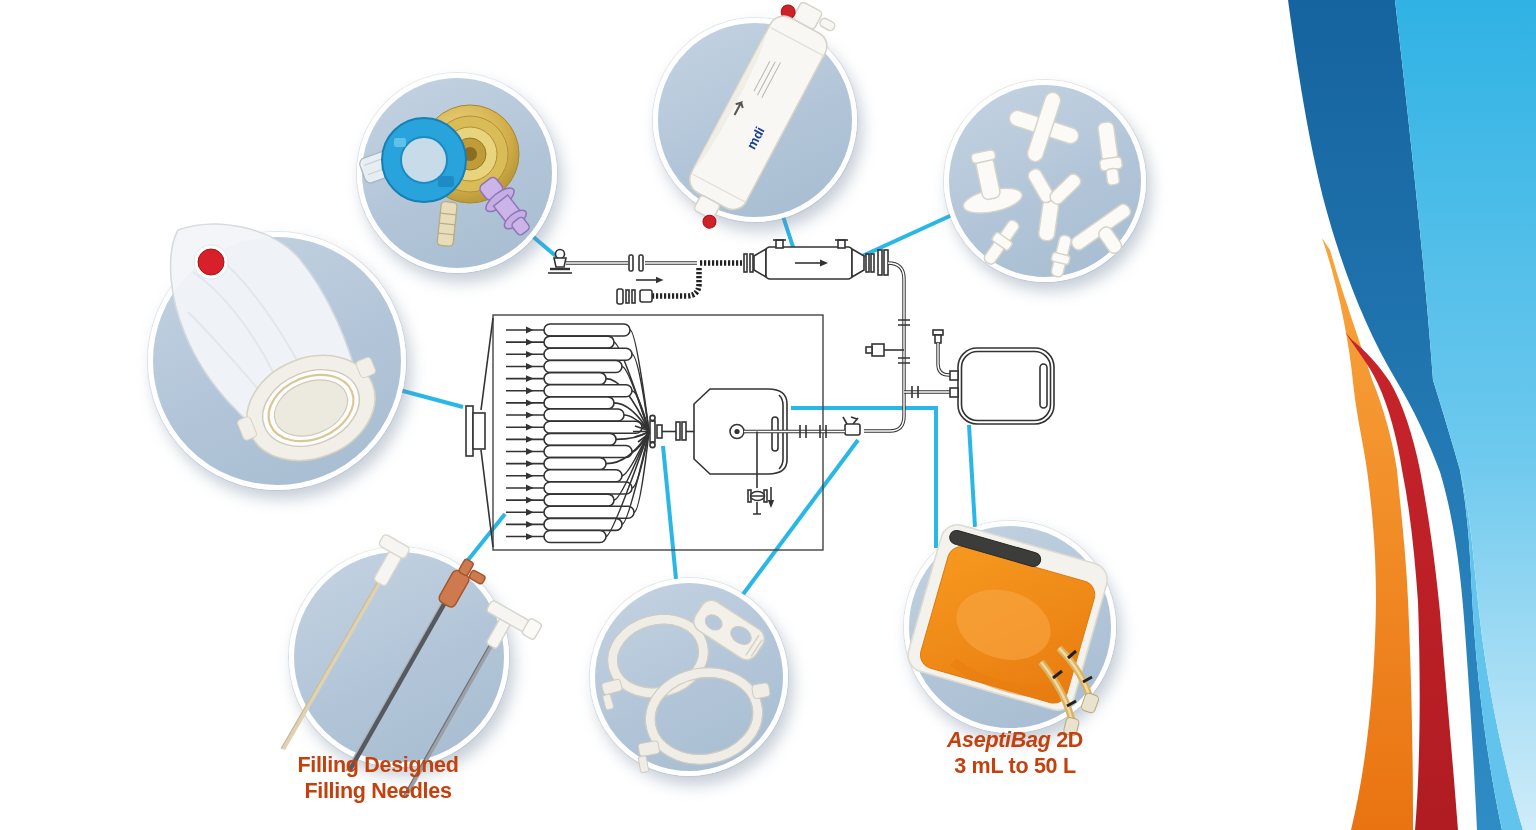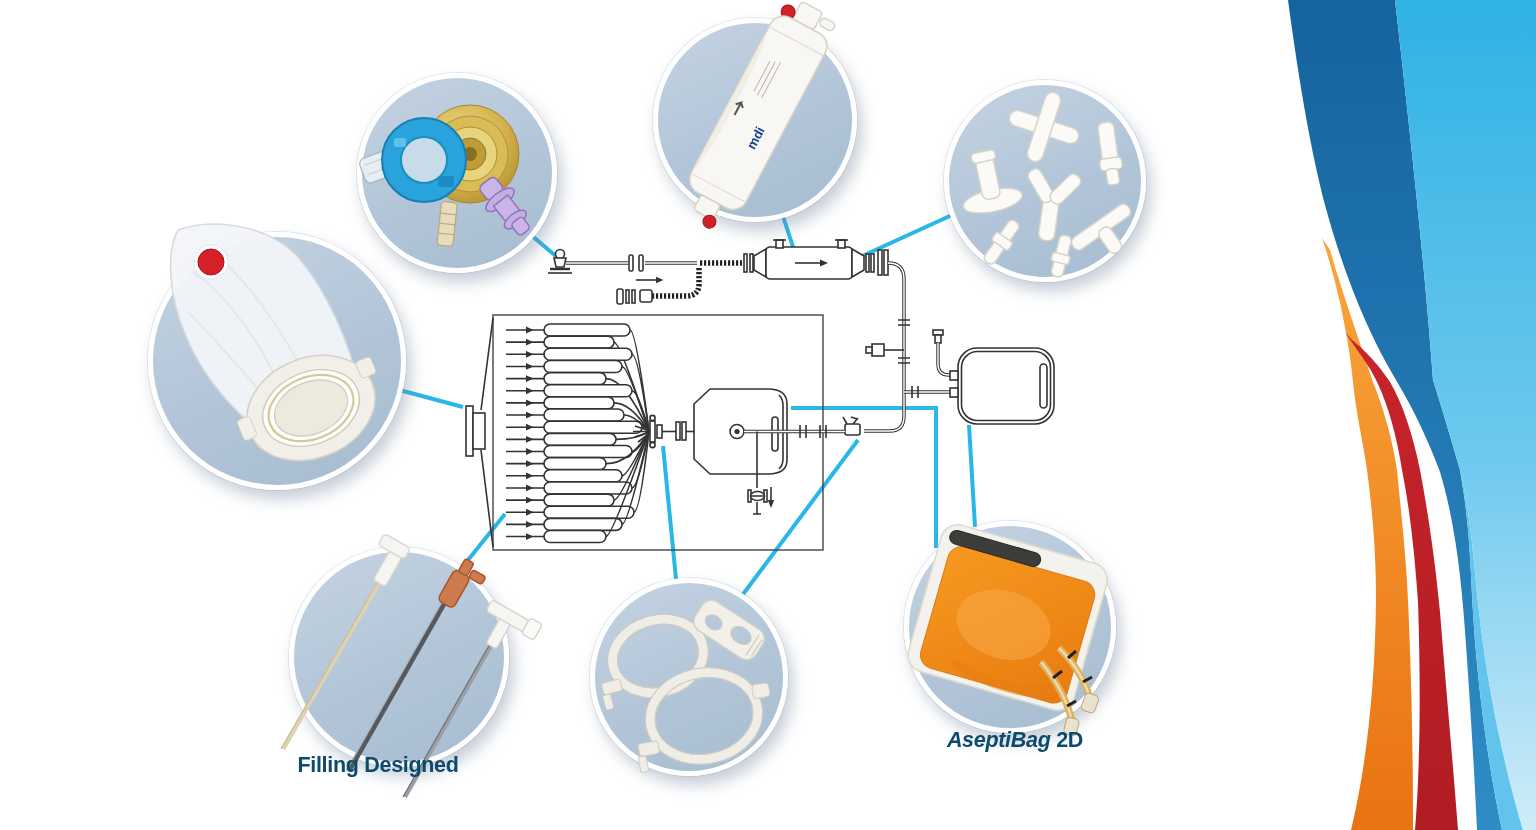--- a/index.html
+++ b/index.html
@@ -12,21 +12,21 @@
           z-index:2;}
   .bubble>svg{position:absolute;overflow:visible;}
   .ln{stroke:#333;stroke-width:1.6;fill:none;}
   .ln2{stroke:#333;stroke-width:2.4;fill:none;}
   .fillw{fill:#fff;stroke:#333;stroke-width:1.6;}
   .tube-o{stroke:#333;stroke-width:3.4;fill:none;}
   .tube-i{stroke:#fff;stroke-width:1.4;fill:none;}
   .braid{stroke:#222;stroke-width:5.5;fill:none;stroke-dasharray:2.2 1.8;}
   .cy{stroke:#29b7e8;stroke-width:4;fill:none;}
   .dark{fill:#333;}
-  .cap{position:absolute;z-index:3;text-align:center;color:#0c4a6e;
+  .cap{position:absolute;z-index:3;text-align:center;color:#c2410c;
        font-weight:bold;font-size:21.5px;line-height:1.22;letter-spacing:-0.3px;}
   .cap .it{font-style:italic;}
   .fit{fill:#fbfaf6;stroke:#d6d4ca;stroke-width:1.5;}
   .clampw{fill:none;stroke:#efede6;stroke-width:9;}
   .clampe{fill:none;stroke:#cfccc1;stroke-width:1.2;}
 </style>
 </head>
 <body>
 
 <div id="stage">
@@ -438,19 +438,21 @@
       <path d="M172,146 C188,162 199,180 204,200 M154,160 C172,182 182,202 186,224" stroke="#f0d9a8" stroke-width="2.5" fill="none"></path>
       <path d="M181,156 l8,-7 M196,180 l9,-5 M166,176 l9,-7 M180,204 l9,-5" stroke="#222" stroke-width="3"></path>
       <rect x="196" y="192" width="14" height="18" rx="4" fill="#e9e2cf" stroke="#b8a873" transform="rotate(20 203 201)"></rect>
       <rect x="178" y="216" width="13" height="17" rx="4" fill="#e9e2cf" stroke="#b8a873" transform="rotate(14 184 224)"></rect>
     </g>
   </svg>
 </div>
 
 <div class="cap" style="left:268px;top:752px;width:220px;">
   <div>Filling Designed</div>
+  <div>Filling Needles</div>
 </div>
 
 <div class="cap" style="left:905px;top:727px;width:220px;">
   <div><span class="it">AseptiBag</span> <span>2D</span></div>
+  <div>3 mL to 50 L</div>
 </div>
 
 </div>
 
 </body></html>

